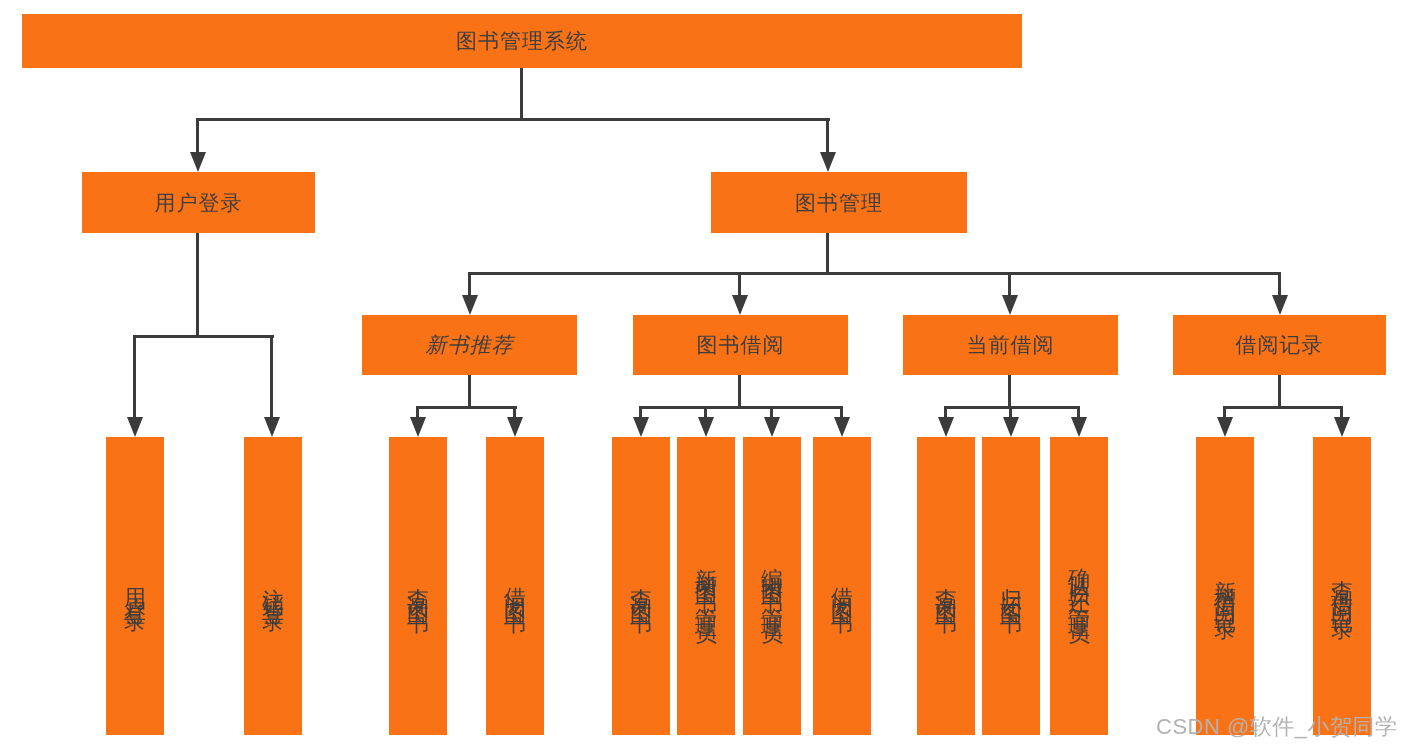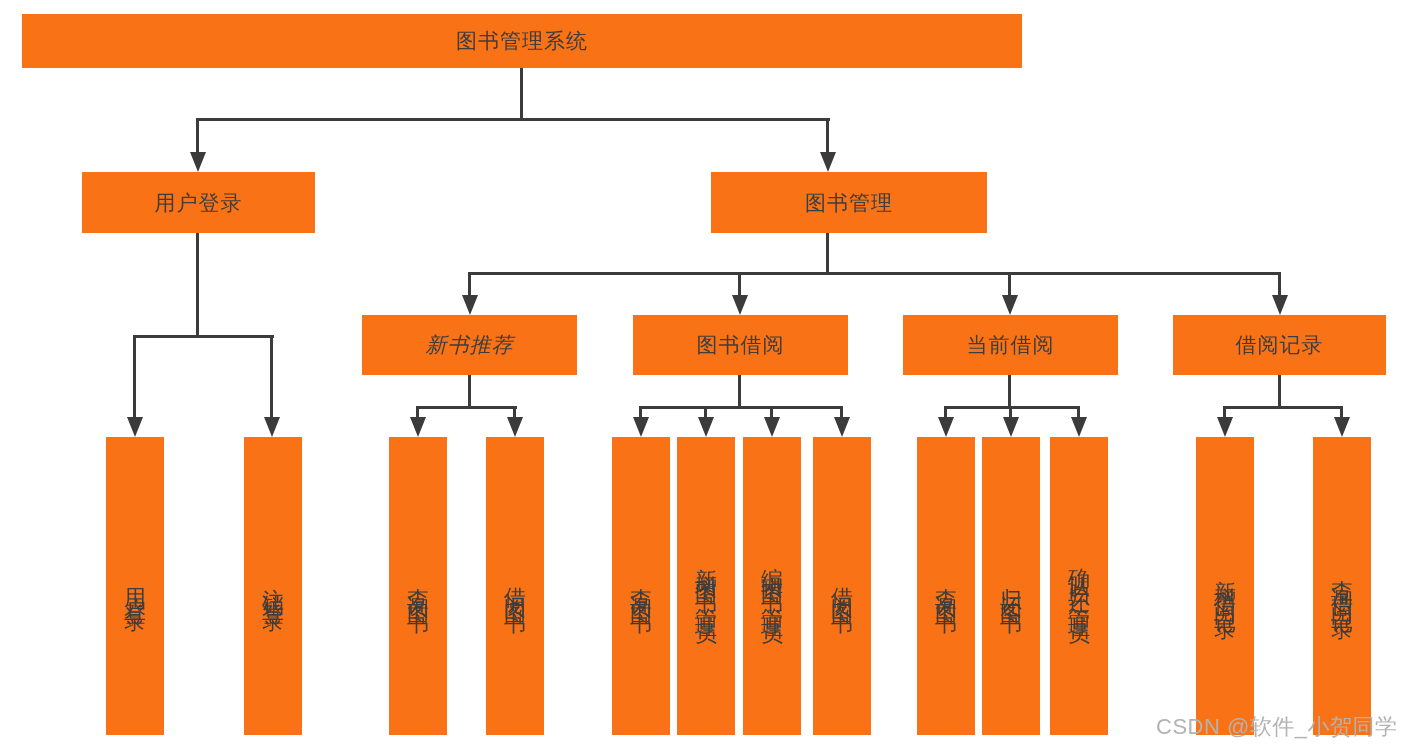--- a/index.html
+++ b/index.html
@@ -72,21 +72,21 @@
   <div class="vline" style="left:520px;top:68px;height:50px;"></div>
   <div class="hline" style="left:196px;top:118px;width:634px;"></div>
   <div class="vline" style="left:196px;top:118px;height:36px;"></div>
   <div class="arrow" style="left:190px;top:152px;"></div>
   <div class="vline" style="left:826px;top:118px;height:36px;"></div>
   <div class="arrow" style="left:820px;top:152px;"></div>
 
   <div class="box" style="left:82px;top:172px;width:233px;height:61px;">
     <span>用户登录</span>
   </div>
-  <div class="box" style="left:711px;top:172px;width:276px;height:61px;">
+  <div class="box" style="left:711px;top:172px;width:256px;height:61px;">
     <span>图书管理</span>
   </div>
 
   <div class="vline" style="left:196px;top:233px;height:102px;"></div>
   <div class="hline" style="left:133px;top:335px;width:141px;"></div>
   <div class="vline" style="left:133px;top:335px;height:82px;"></div>
   <div class="arrow" style="left:127px;top:417px;"></div>
   <div class="vline" style="left:270px;top:335px;height:82px;"></div>
   <div class="arrow" style="left:264px;top:417px;"></div>
 

